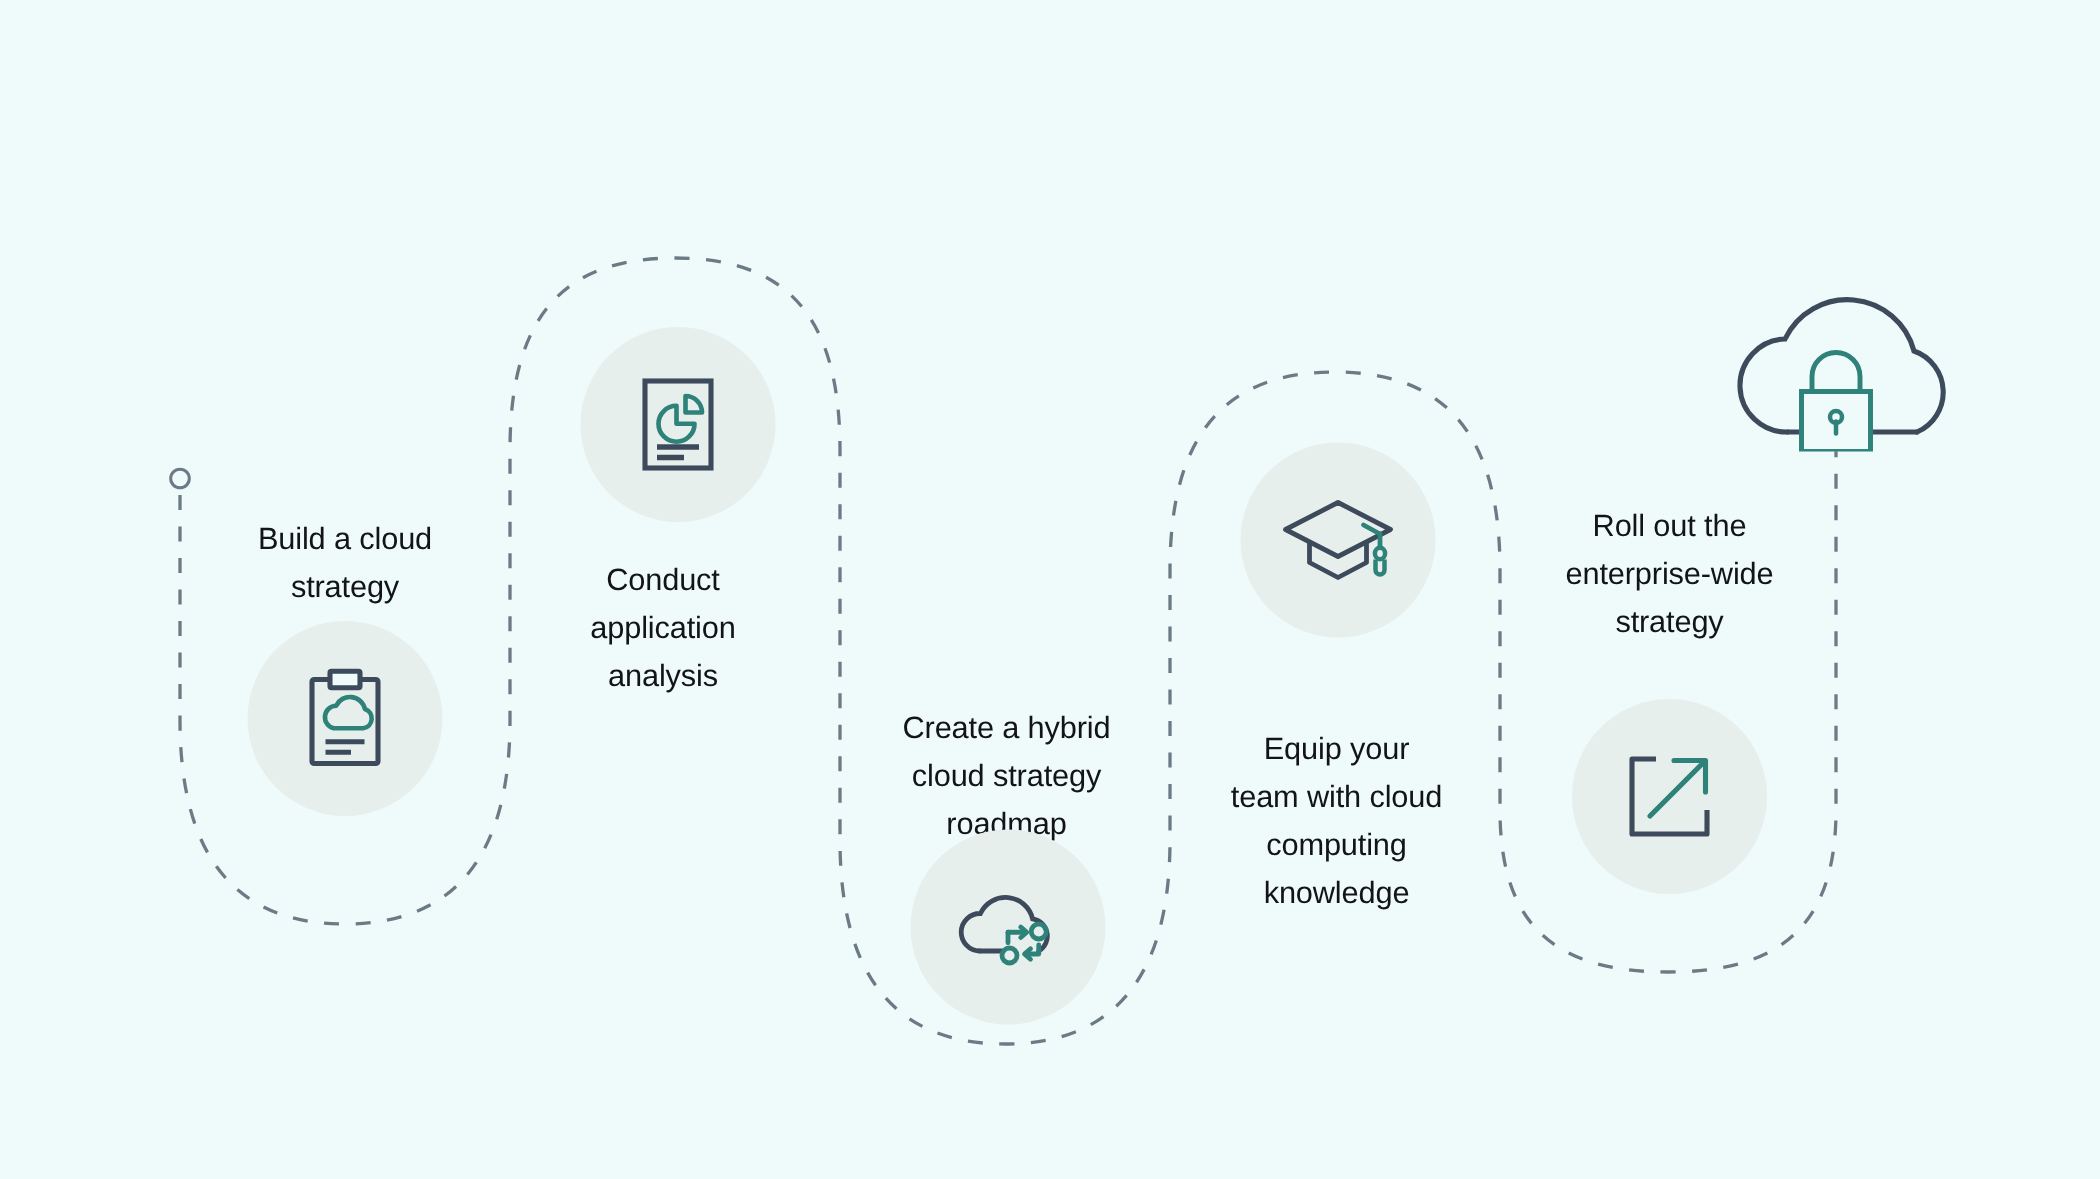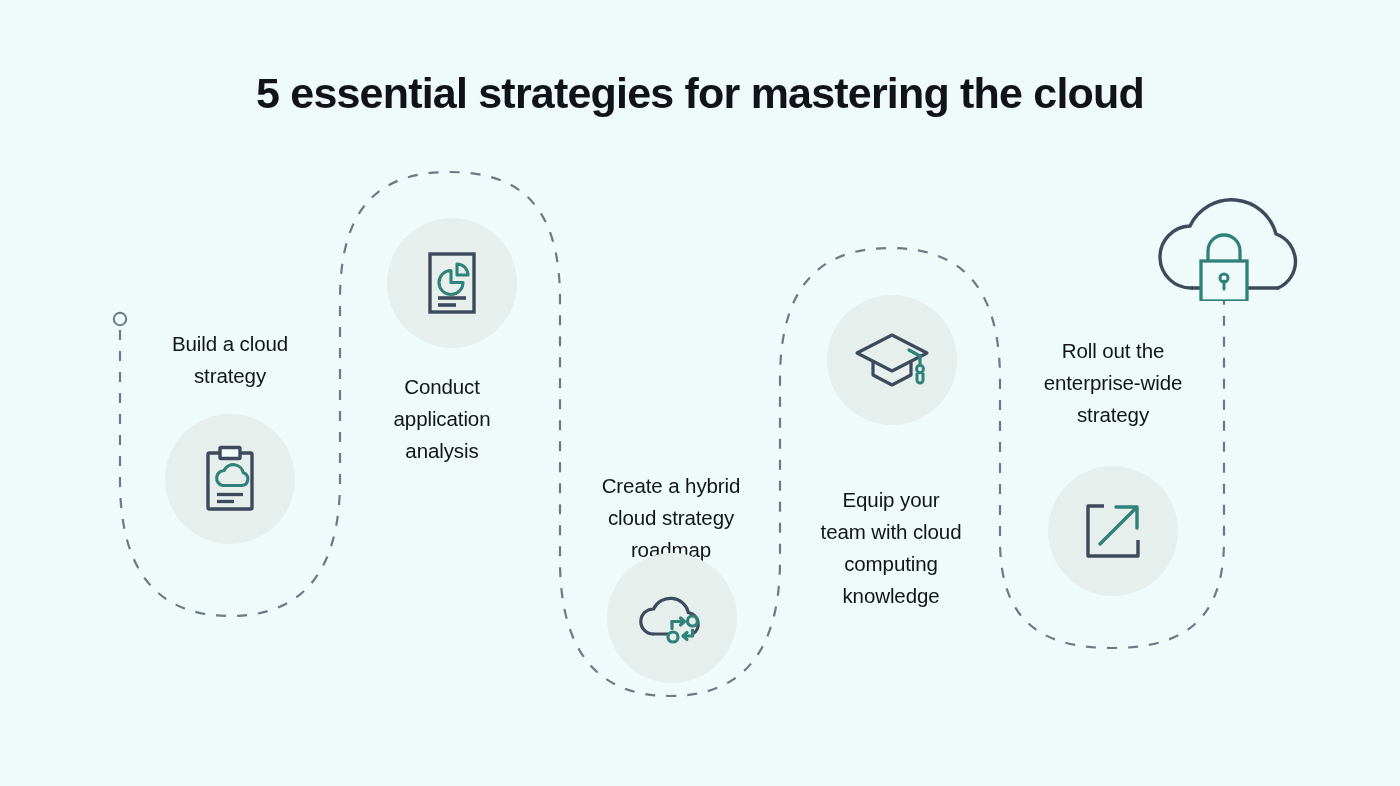--- a/index.html
+++ b/index.html
@@ -61,21 +61,20 @@
     font-weight: 700;
     color: #111318;
     letter-spacing: -0.8px;
   }
 </style>
 </head>
 <body>
 
 <div id="stage">
 
-  <div id="page-title">5 essential strategies for mastering the cloud</div>
 
   <svg id="pathLayer" viewBox="0 0 1400 786">
     <g fill="none" stroke="#6b7b86" stroke-width="2.2" stroke-dasharray="10 11" stroke-linecap="butt">
 
       <path d="M120,330
                L120,480
                C120,572 158,616 230,616
                C302,616 340,572 340,480
                L340,300
                C340,208 378,172 450,172
@@ -89,21 +88,21 @@
                L1000,540
                C1000,620 1040,648 1112,648
                C1184,648 1224,620 1224,540
                L1224,290"></path>
     </g>
 
     <circle cx="120" cy="319" r="6.2" fill="none" stroke="#6b7b86" stroke-width="2"></circle>
   </svg>
 
   <div class="step">
-    <div class="step-label" style="left:144px; top:328px; width:172px;text-align:center;">Build a cloud
+    <div class="step-label" style="left:144px; top:344px; width:172px;text-align:center;">Build a cloud
 strategy</div>
     <div class="icon-badge" style="left:165px; top:414px; width:130px; height:130px;">
       <span>
         <svg width="64" height="68" viewBox="0 0 64 68">
           <rect x="10" y="8" width="44" height="56" rx="1.5" fill="none" stroke="#3d4a5c" stroke-width="3.4"></rect>
           <rect x="22" y="2.5" width="20" height="11" rx="1" fill="#effafa" stroke="#3d4a5c" stroke-width="3.4"></rect>
           <path d="M24.5,40.5 a7.6,7.6 0 0 1 1.6,-15 a10.2,10.2 0 0 1 19.2,2.2 a6.6,6.6 0 0 1 -1.2,12.8 z" fill="none" stroke="#2f8279" stroke-width="3.1" stroke-linejoin="round"></path>
           <line x1="19" y1="49.5" x2="45" y2="49.5" stroke="#3d4a5c" stroke-width="3.3"></line>
           <line x1="19" y1="56.5" x2="36" y2="56.5" stroke="#3d4a5c" stroke-width="3.3"></line>
         </svg>

